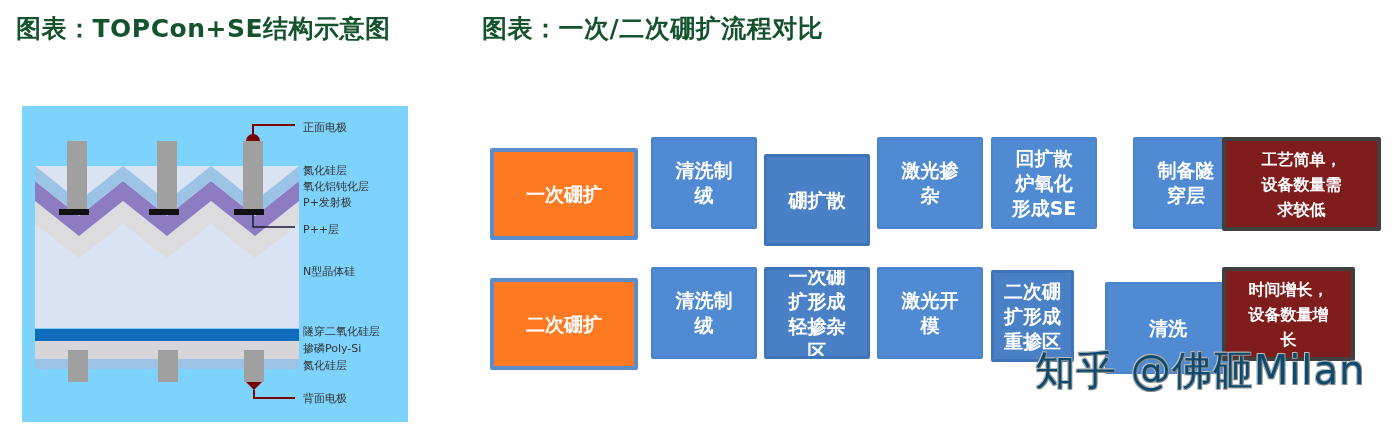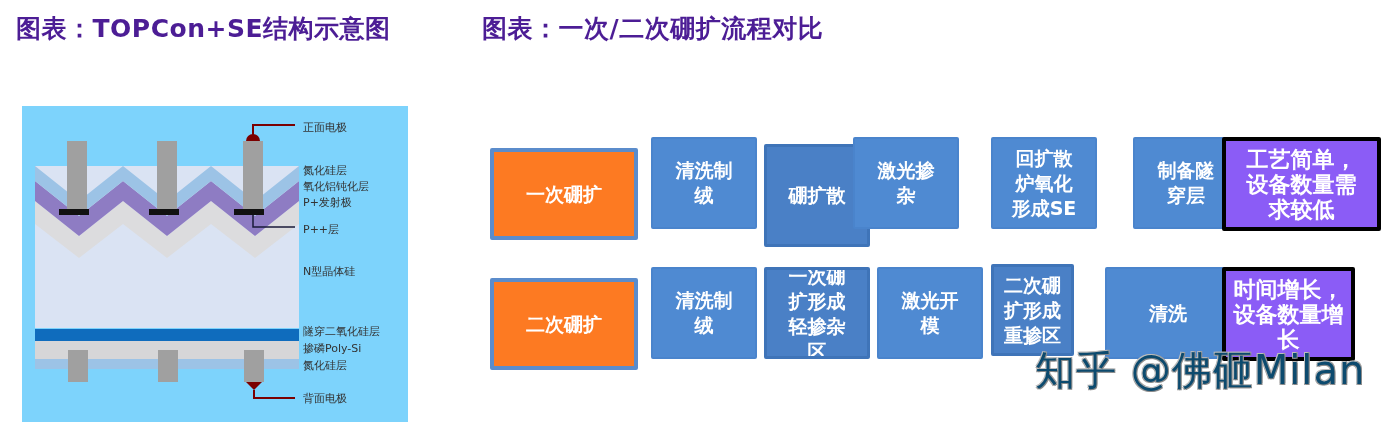--- a/index.html
+++ b/index.html
@@ -1,33 +1,33 @@
 <!DOCTYPE html>
 <html><head>
 <meta charset="utf-8">
 <style>
   html, body { margin:0; padding:0; }
   body { width:1393px; height:428px; background:#ffffff; position:relative; overflow:hidden;
          font-family:"DejaVu Sans", "Liberation Sans", sans-serif; }
-  .title { position:absolute; top:12px; font-size:25px; font-weight:bold; color:#4c1d95; white-space:nowrap; letter-spacing:0.5px; }
+  .title { position:absolute; top:12px; font-size:25px; font-weight:bold; color:#14532d; white-space:nowrap; letter-spacing:0.5px; }
   #title-left { left:16px; }
   #title-right { left:482px; }
 
   .panel { position:absolute; left:22px; top:106px; width:386px; height:316px; background:#7dd3fc; }
   .panel svg { position:absolute; left:0; top:0; }
   .lbl { position:absolute; font-size:11px; color:#333; white-space:nowrap; font-family:"DejaVu Sans", sans-serif; }
 
   .box { position:absolute; box-sizing:border-box; display:flex; align-items:center; justify-content:center;
          text-align:center; color:#fff; font-weight:bold; font-size:19px; line-height:25px; border-radius:2px;
          overflow:hidden; }
   .box span { display:block; white-space:pre-line; }
   .blue { background:#4f8ad2; border:2px solid #4a84cc; }
   .blue.dark { background:#4a80c6; border:3px solid #3f74b8; }
   .orange { background:#fd7a22; border:4px solid #5b8ccb;margin-top:11px; }
-  .red { background:#8b5cf6; border:4px solid #000000; font-size:22px; }
+  .red { background:#7f1d1d; border:4px solid #404040; font-size:16px; }
   .watermark { position:absolute; left:1035px; top:343px; font-size:40px; color:#0c4a6e; white-space:nowrap;
                text-shadow: 1px 1px 0 #8a8a8a, -1px -1px 0 #bdbdbd, 1px -1px 0 #a0a0a0, -1px 1px 0 #a0a0a0;
                font-family:"DejaVu Sans", sans-serif; letter-spacing:1px; }
 </style>
 </head>
 <body>
 
 <div class="title" id="title-left">图表：TOPCon+SE结构示意图</div>
 <div class="title" id="title-right">图表：一次/二次硼扩流程对比</div>
 
@@ -80,24 +80,24 @@
 </div>
 
 <div>
   <div class="box orange" style="left:490px; top:137px; width:148px; height:92px;">
     <span>一次硼扩</span>
   </div>
   <div class="box blue" style="left:651px; top:137px; width:106px; height:92px;">
     <span>清洗制
 绒</span>
   </div>
-  <div class="box blue dark" style="left:764px; top:144px; width:106px; height:103px;">
+  <div class="box blue dark" style="left:764px; top:154px; width:106px; height:92px;">
     <span>硼扩散</span>
   </div>
-  <div class="box blue" style="left:853px; top:137px; width:106px; height:92px;">
+  <div class="box blue" style="left:877px; top:137px; width:106px; height:92px;">
     <span>激光掺
 杂</span>
   </div>
   <div class="box blue" style="left:991px; top:137px; width:106px; height:92px;">
     <span>回扩散
 炉氧化
 形成SE</span>
   </div>
   <div class="box blue" style="left:1105px; top:137px; width:106px; height:92px;margin-left:28px;">
     <span>制备隧
@@ -121,26 +121,26 @@
   <div class="box blue dark" style="left:764px; top:267px; width:106px; height:92px; align-items:flex-start;">
     <span style="margin-top:-6px;">一次硼
 扩形成
 轻掺杂
 区</span>
   </div>
   <div class="box blue" style="left:877px; top:267px; width:106px; height:92px;">
     <span>激光开
 模</span>
   </div>
-  <div class="box blue dark" style="left:991px; top:264px; width:83px; height:92px;">
+  <div class="box blue dark" style="left:991px; top:270px; width:83px; height:92px;">
     <span>二次硼
 扩形成
 重掺区</span>
   </div>
-  <div class="box blue" style="left:1105px; top:267px; width:126px; height:92px;">
+  <div class="box blue" style="left:1105px; top:282px; width:126px; height:92px;">
     <span>清洗</span>
   </div>
   <div class="box red" style="left:1222px; top:267px; width:133px; height:94px;">
     <span>时间增长，
 设备数量增
 长</span>
   </div>
 </div>
 
 <div class="watermark">知乎 @佛砸Milan</div>

